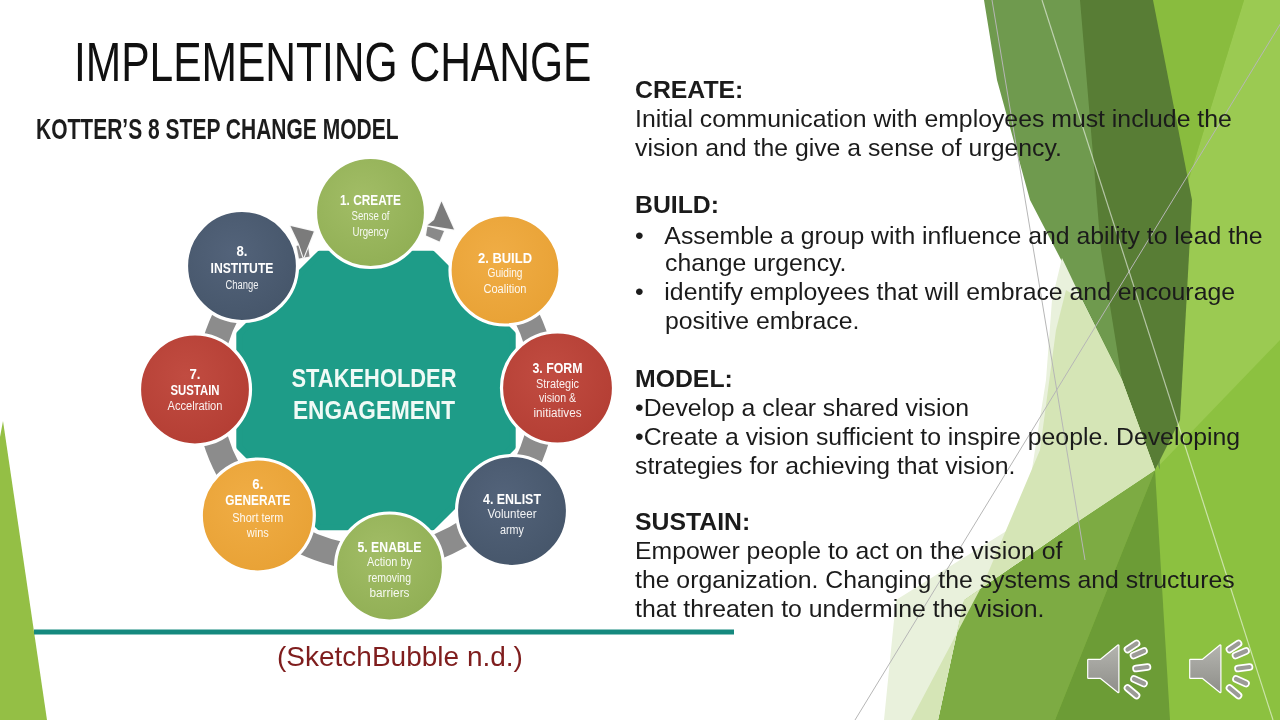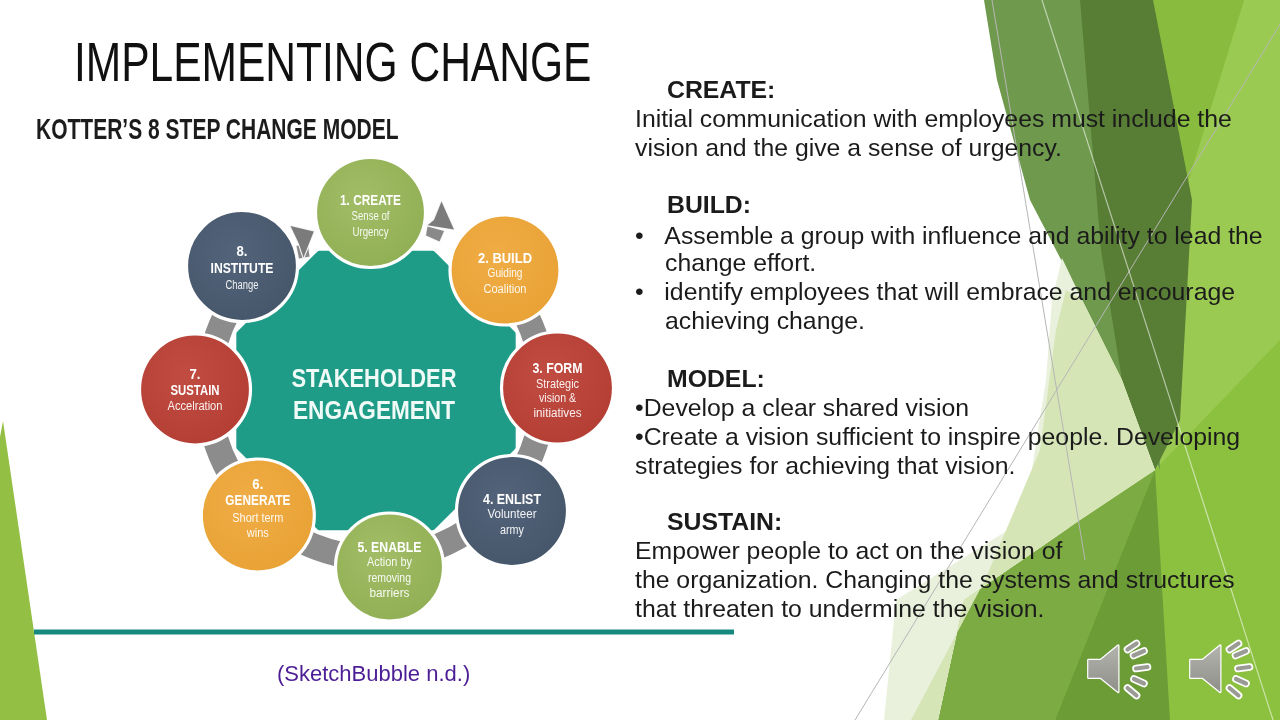--- a/index.html
+++ b/index.html
@@ -3,22 +3,22 @@
 <meta charset="utf-8">
 <style>
   html,body{margin:0;padding:0;}
   body{width:1280px;height:720px;overflow:hidden;position:relative;background:#fff;
        font-family:"Liberation Sans", sans-serif;}
   .abs{position:absolute;}
   #title{left:74px;top:29.5px;font-size:55px;color:#101010;white-space:nowrap;
          transform-origin:0 0;transform:scaleX(0.773);}
   #subtitle{left:36px;top:114px;font-size:29.5px;line-height:30px;font-weight:bold;color:#1c1c1c;white-space:nowrap;transform-origin:0 0;transform:scaleX(0.712);}
   .rt{left:635px;font-size:24.8px;color:#1b1b1b;white-space:nowrap;line-height:29.1px;}
-  .rtb{font-weight:bold;margin-left:32px;}
-  #caption{left:277px;top:641px;font-size:22px;color:#4c1d95;white-space:nowrap;margin-top:20px;}
+  .rtb{font-weight:bold;}
+  #caption{left:277px;top:641px;font-size:28px;color:#7f1d1d;white-space:nowrap;}
 </style>
 </head>
 <body>
 <svg class="abs" style="left:0;top:0" width="1280" height="720" viewBox="0 0 1280 720">
   <defs>
     <linearGradient id="gv" x1="0" y1="0" x2="0" y2="1">
       <stop offset="0" stop-color="#587f33"></stop>
       <stop offset="1" stop-color="#6d9a46"></stop>
     </linearGradient>
     <radialGradient id="ggreen" cx="0.42" cy="0.38" r="0.75">
@@ -145,21 +145,21 @@
   </g>
 </svg>
 
 <div class="abs" id="title">IMPLEMENTING CHANGE</div>
 <div class="abs" id="subtitle">KOTTER’S 8 STEP CHANGE MODEL</div>
 
 <div class="abs rt rtb" style="top:74.5px">CREATE:</div>
 <div class="abs rt" style="top:104px">Initial communication with employees must include the<br>vision and the give a sense of urgency.</div>
 <div class="abs rt rtb" style="top:190px">BUILD:</div>
 <div class="abs rt" style="top:221px">•&nbsp;&nbsp;&nbsp;Assemble a group with influence and ability to lead the</div>
-<div class="abs rt" style="top:248px;left:665px">change effort.</div>
+<div class="abs rt" style="top:248px;left:665px">change urgency.</div>
 <div class="abs rt" style="top:277px">•&nbsp;&nbsp;&nbsp;identify employees that will embrace and encourage</div>
-<div class="abs rt" style="top:305.5px;left:665px">achieving change.</div>
+<div class="abs rt" style="top:305.5px;left:665px">positive embrace.</div>
 <div class="abs rt rtb" style="top:363.5px">MODEL:</div>
 <div class="abs rt" style="top:392.5px">•Develop a clear shared vision<br>•Create a vision sufficient to inspire people. Developing<br>strategies for achieving that vision.</div>
 <div class="abs rt rtb" style="top:506.5px">SUSTAIN:</div>
 <div class="abs rt" style="top:536px">Empower people to act on the vision of<br>the organization. Changing the systems and structures<br>that threaten to undermine the vision.</div>
 
 <div class="abs" id="caption">(SketchBubble n.d.)</div>
 
 </body></html>

